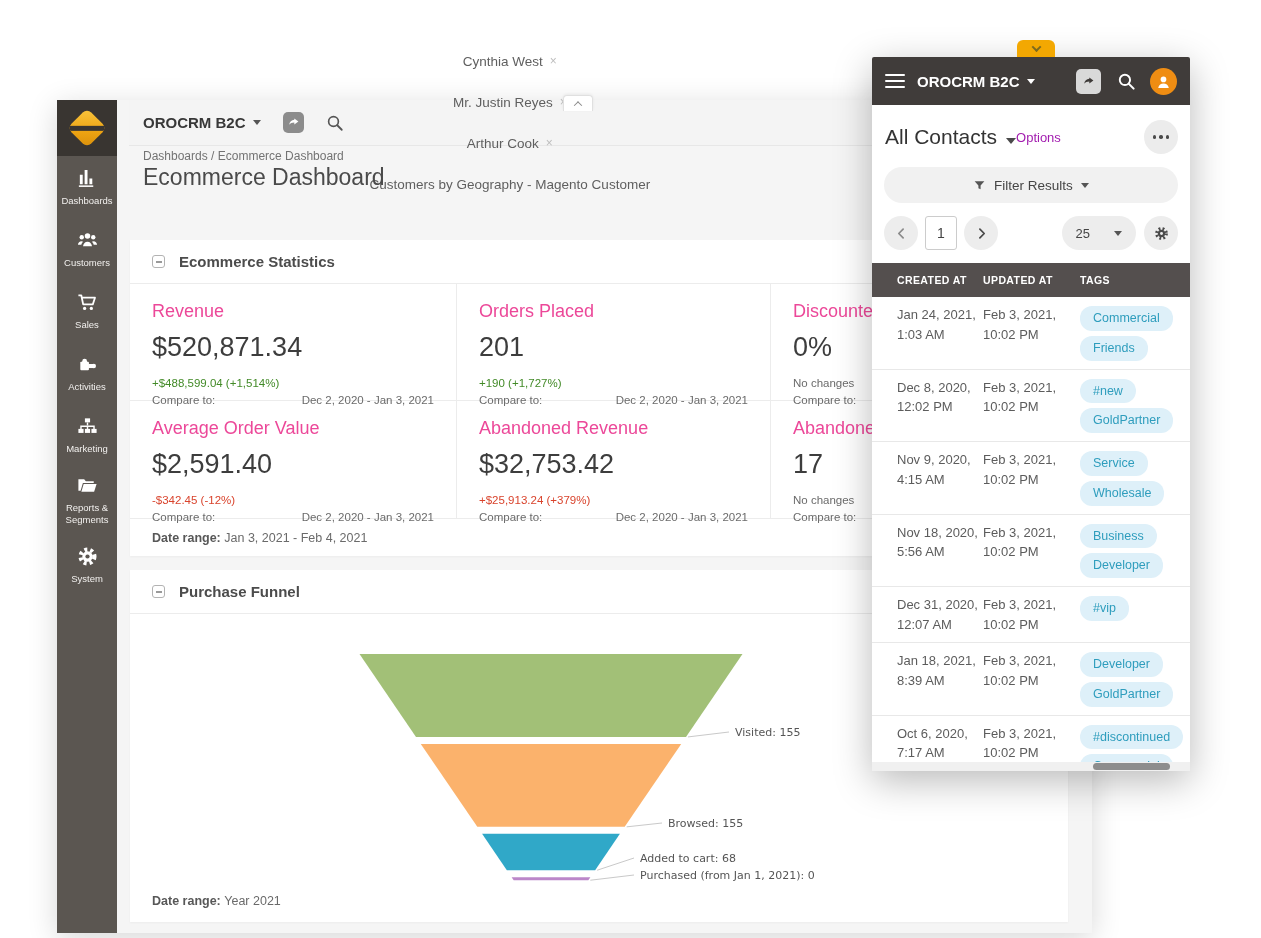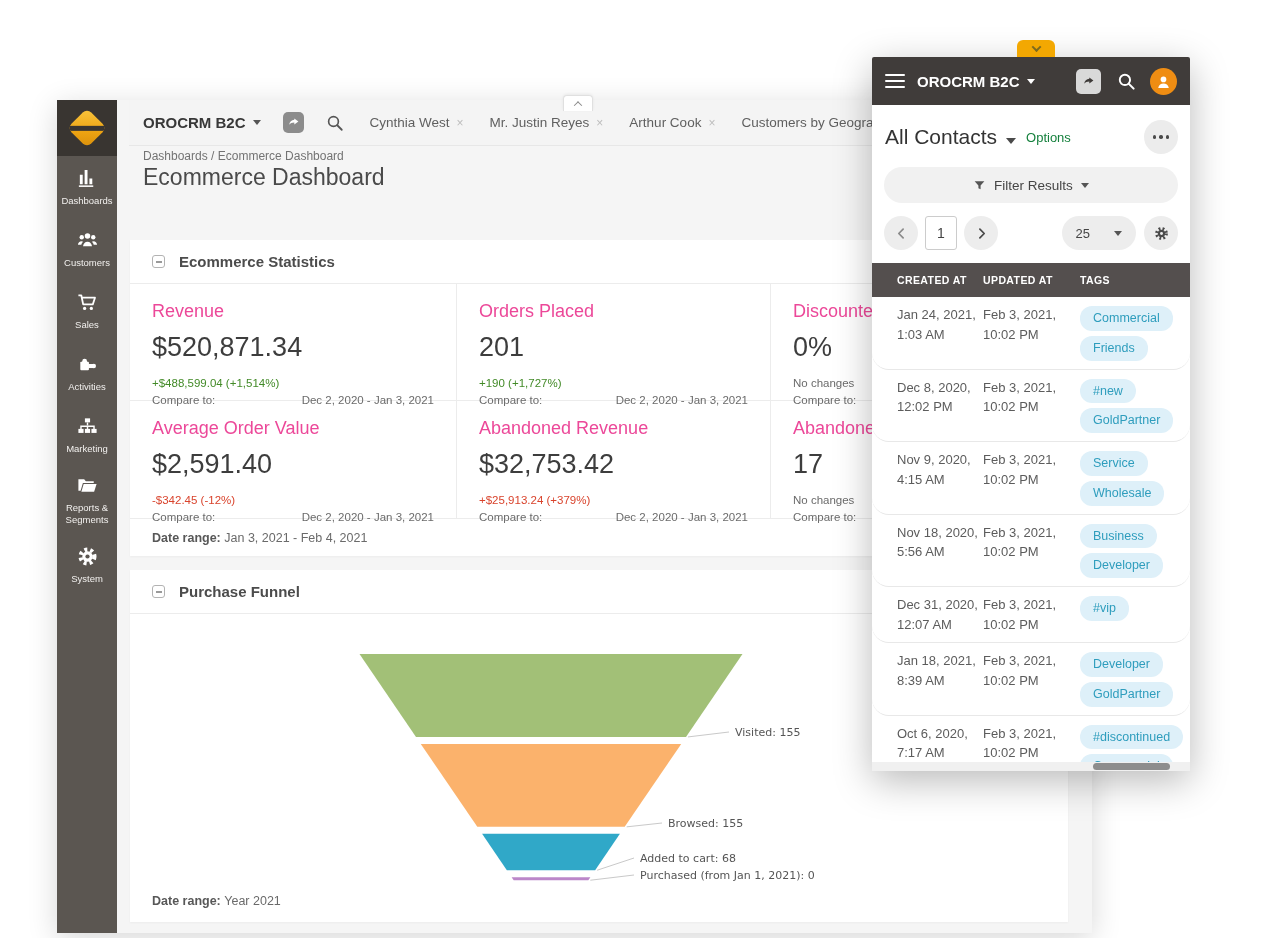--- a/index.html
+++ b/index.html
@@ -14,21 +14,21 @@
   .logo-diamond:before { content:""; position:absolute; left:-6px; top:10px; width:44px; height:5px; background:#393531; transform:rotate(-45deg); }
   .sidebar-nav { display:flex; flex-direction:column; }
   .nav-item { min-height:62px; display:flex; flex-direction:column; align-items:center; justify-content:center; padding:8px 2px; color:#f2f0ee; font-size:9.5px; text-align:center; line-height:1.25; cursor:pointer; }
   .nav-item svg { width:23px; height:23px; margin-bottom:5px; }
 
   .topbar { position:absolute; left:72px; top:0; right:0; height:46px; background:#f4f4f4; border-bottom:1px solid #e7e7e7; display:flex; align-items:center; padding-left:14px; }
   .org-switcher { display:flex; align-items:center; gap:7px; font-size:15px; font-weight:bold; color:#383838; cursor:pointer; }
   .caret-down { width:0; height:0; border-left:4px solid transparent; border-right:4px solid transparent; border-top:5px solid currentColor; display:inline-block; }
   .tb-icon { margin-left:22px; cursor:pointer; display:flex; align-items:center; }
   .share-sq { width:21px; height:21px; background:#8c8c8c; border-radius:5px; display:flex; align-items:center; justify-content:center; }
-  .tabs { display:flex; align-items:center; margin-left:26px; gap:26px; white-space:nowrap; }
+  .tabs { display:flex; align-items:center; margin-left:26px; gap:26px; white-space:nowrap;flex-direction:column; }
   .tb-tab { font-size:13.5px; color:#5f5f5f; display:flex; align-items:center; gap:7px; cursor:pointer; }
   .tb-tab .x { color:#bdbdbd; font-size:12px; cursor:pointer; }
   .pin-tab { position:absolute; left:506px; top:-5px; width:30px; height:16px; background:#fff; border:1px solid #e0e0e0; border-bottom:none; border-radius:4px 4px 0 0; box-shadow:0 -1px 3px rgba(0,0,0,.06); display:flex; align-items:center; justify-content:center; z-index:3; cursor:pointer; }
   .chev-up { width:6px; height:6px; border-left:1.6px solid #8a8a8a; border-top:1.6px solid #8a8a8a; transform:rotate(45deg) translate(1px,1px); }
 
   .breadcrumb { position:absolute; left:86px; top:49px; font-size:12px; color:#737373; }
   .page-title { position:absolute; left:86px; top:64px; font-size:23px; font-weight:400; color:#4a4a4a; }
 
   .card { position:absolute; left:73px; width:938px; background:#fff; box-shadow:0 1px 2px rgba(0,0,0,.04); }
   .card-header { height:44px; display:flex; align-items:center; padding-left:22px; border-bottom:1px solid #ececec; }
@@ -63,37 +63,37 @@
   .ov-org { color:#fff; font-size:15px; font-weight:bold; margin-left:12px; display:flex; align-items:center; gap:7px; cursor:pointer; }
   .ov-hspacer { flex:1; }
   .ov-share { width:25px; height:25px; background:#d9d9d9; border-radius:5px; display:flex; align-items:center; justify-content:center; cursor:pointer; }
   .ov-search { margin-left:16px; cursor:pointer; display:flex; }
   .ov-avatar { width:27px; height:27px; border-radius:50%; background:#ef8d13; margin-left:14px; display:flex; align-items:center; justify-content:center; cursor:pointer; }
 
   .ov-body { position:relative; height:666px; overflow:hidden; }
   .ov-title-row { display:flex; align-items:center; padding:15px 12px 0 13px; }
   .ov-title { font-size:21px; color:#333; display:flex; align-items:baseline; gap:9px; cursor:pointer; }
   .ov-title .caret-down { border-top-color:#4a4a4a; border-left-width:5px; border-right-width:5px; border-top-width:6px; }
-  .ov-options { font-size:13px; color:#15803d; margin-left:10px; cursor:pointer; }
+  .ov-options { font-size:13px; color:#a21caf; margin-left:0; cursor:pointer; }
   .dots-btn { margin-left:auto; width:34px; height:34px; border-radius:50%; background:#ececec; display:flex; align-items:center; justify-content:center; gap:3px; cursor:pointer; }
   .dots-btn i { width:3.5px; height:3.5px; border-radius:50%; background:#4a4a4a; }
 
   .filter-pill { margin:13px 12px 0 12px; height:36px; background:#f1f1f1; border-radius:18px; display:flex; align-items:center; justify-content:center; gap:8px; font-size:13.5px; color:#454545; cursor:pointer; }
   .filter-pill .caret-down { border-top-color:#555; }
 
   .pager-row { display:flex; align-items:center; margin:13px 12px 0 12px; }
   .circle-btn { width:34px; height:34px; border-radius:50%; background:#ededed; display:flex; align-items:center; justify-content:center; cursor:pointer; }
   .page-box { width:32px; height:34px; background:#fff; border:1px solid #ccc; border-radius:3px; display:flex; align-items:center; justify-content:center; font-size:14px; color:#444; margin:0 7px; }
   .pp-pill { margin-left:auto; height:34px; padding:0 14px; background:#ededed; border-radius:17px; display:flex; align-items:center; gap:24px; font-size:13px; color:#444; cursor:pointer; }
   .pp-pill .caret-down { border-top-color:#555; }
   .gear-btn { margin-left:8px; }
 
   .ov-thead { margin-top:13px; background:#544f4e; display:grid; grid-template-columns:86px 97px auto; padding:11px 0 11px 25px; }
   .ov-thead span { color:#fff; font-size:10.5px; font-weight:bold; letter-spacing:.4px; cursor:pointer; }
-  .ov-row { display:grid; grid-template-columns:86px 97px auto; padding:8px 0 8px 25px; border-bottom:1px solid #e8e8e8; font-size:13px; color:#5c5c5c; line-height:1.5; cursor:pointer;border-radius:17px; }
+  .ov-row { display:grid; grid-template-columns:86px 97px auto; padding:8px 0 8px 25px; border-bottom:1px solid #e8e8e8; font-size:13px; color:#5c5c5c; line-height:1.5; cursor:pointer; }
   .tags-cell { display:flex; flex-direction:column; align-items:flex-start; gap:5px; padding-top:1px; }
   .tag-pill { background:#def0f9; color:#2e9dbd; font-size:12.5px; padding:3px 13px; border-radius:12px; white-space:nowrap; cursor:pointer; }
   .ov-track { position:absolute; left:0; right:0; bottom:0; height:9px; background:#f0f0f0; }
   .ov-thumb { position:absolute; left:221px; bottom:1px; width:77px; height:7px; border-radius:4px; background:#8d8d8d; cursor:pointer; }
 </style>
 </head>
 <body>
 
 <div class="app-window">
 

